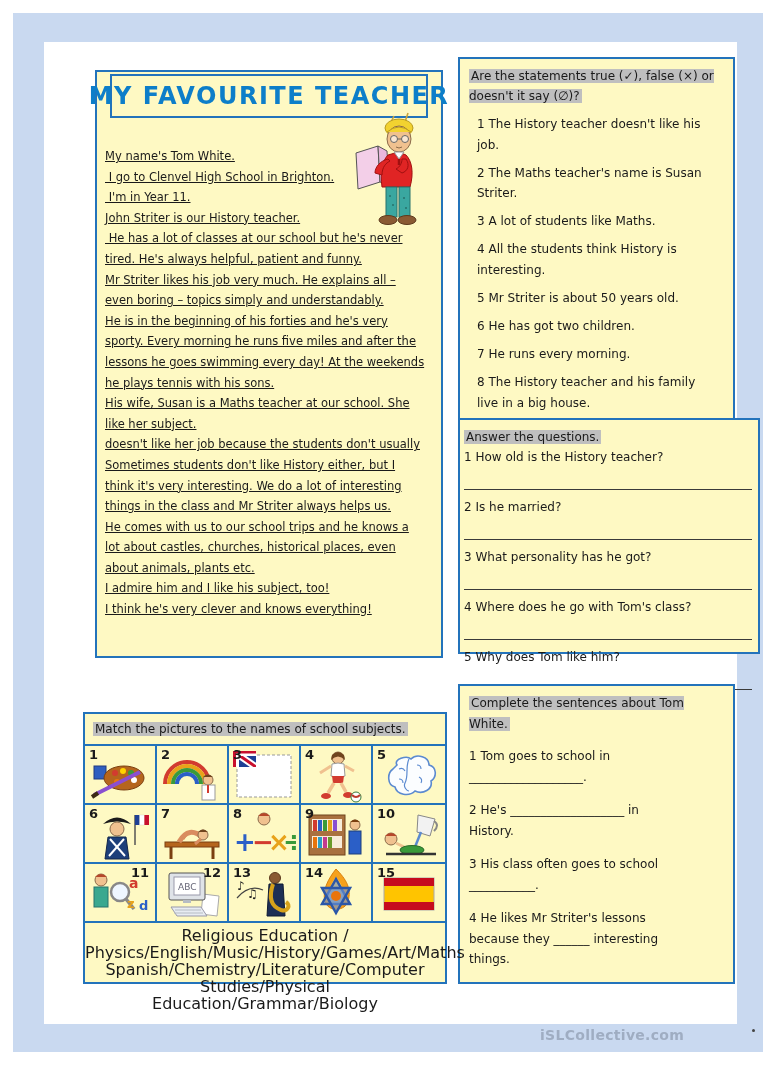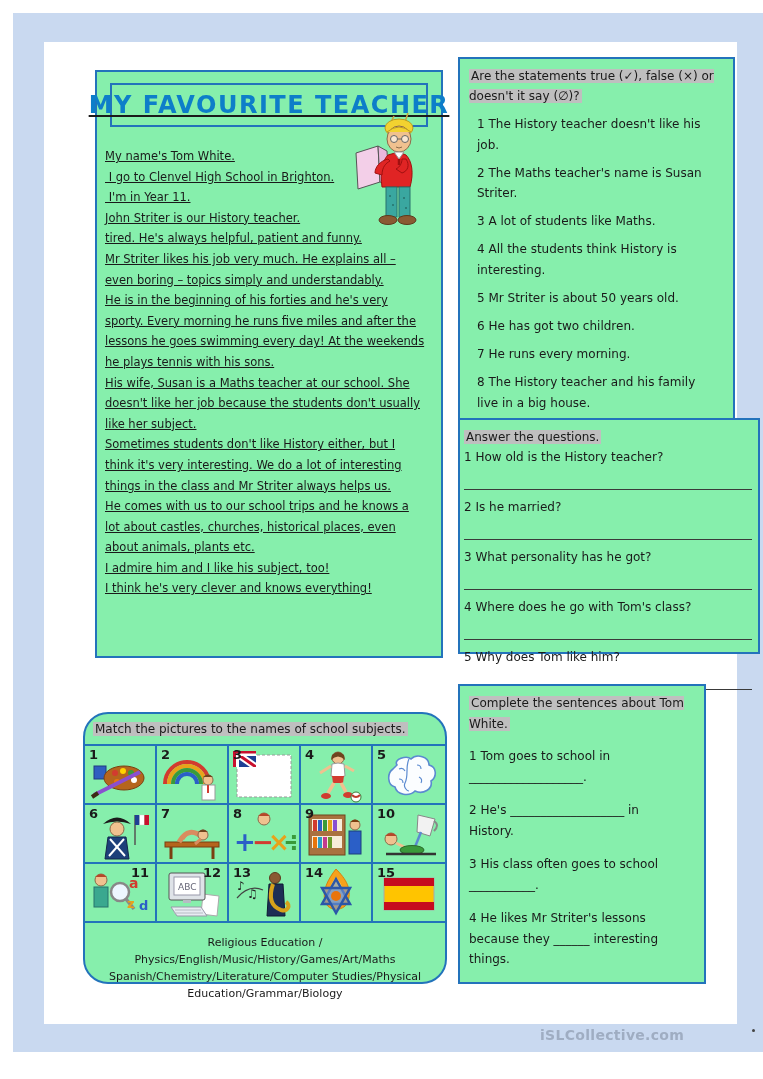--- a/index.html
+++ b/index.html
@@ -1,50 +1,50 @@
 <!DOCTYPE html>
 <html><head>
 <meta charset="utf-8">
 <style>
   html,body{margin:0;padding:0;background:#fff;}
   .canvas{position:relative;width:763px;height:1079px;background:#fff;overflow:hidden;
           font-family:"DejaVu Sans","Liberation Sans",sans-serif;color:#1a1a1a;}
   .frame{position:absolute;left:13px;top:13px;width:750px;height:1039px;background:#c9d9f0;}
   .page{position:absolute;left:31px;top:29px;width:693px;height:982px;background:#fff;}
 
-  .box{position:absolute;border:2px solid #2373bb;background:#86efac;box-sizing:border-box;}
+  .box{position:absolute;border:2px solid #2373bb;background:#fef9c3;box-sizing:border-box;}
 
   
   .passage-box{left:51px;top:28px;width:348px;height:588px;}
-  .title-box{margin:11px 13px 0;border:2px solid #2373bb;height:40px;display:flex;align-items:center;justify-content:center;text-decoration:underline;}
+  .title-box{margin:2px 13px 0;border:2px solid #2373bb;height:40px;display:flex;align-items:center;justify-content:center;}
   .title-box h1{margin:0;font-size:24px;font-weight:bold;letter-spacing:1.5px;color:#0d7ec9;white-space:nowrap;}
   .boy{position:absolute;right:5px;top:36px;}
   .passage{position:absolute;left:8px;top:74px;right:2px;font-size:11.5px;line-height:20.6px;}
   .pline{white-space:pre;text-decoration:underline;}
 
   
   .tf-box{left:414px;top:15px;width:277px;height:370px;padding:7px 9px;font-size:12px;line-height:20.2px;}
   .q-box{left:414px;top:376px;width:302px;height:236px;padding:7px 4px;font-size:12px;line-height:20px;}
-  .c-box{left:414px;top:642px;width:248px;height:300px;padding:7px 9px;font-size:12px;line-height:20.5px;}
+  .c-box{left:414px;top:642px;width:277px;height:300px;padding:7px 9px;font-size:12px;line-height:20.5px;}
   .hl{background:#bfbfbf;padding:0 2px;}
   .stmt{margin:8px;}
   .ansline{border-bottom:1.5px solid #3a3a3a;height:13px;margin:9px 2px 7px 0;}
   .citem{white-space:pre-line;margin:12px 0 13px;}
   .c-head{margin-bottom:2px;}
 
   
-  .match-box{left:39px;top:670px;width:364px;height:272px;border-radius:25px;}
+  .match-box{left:39px;top:670px;width:364px;height:272px;}
   .match-head{height:30px;display:flex;align-items:center;padding:0 8px;font-size:12px;border-bottom:2px solid #2373bb;}
   .grid{display:grid;grid-template-columns:repeat(5,1fr);grid-auto-rows:59px;}
   .cell{position:relative;border-right:2px solid #2373bb;border-bottom:2px solid #2373bb;overflow:hidden;}
   .cell:nth-child(5n){border-right:none;}
   .cnum{position:absolute;top:1px;left:4px;font-weight:bold;font-size:13px;z-index:2;}
   .cell.nr .cnum{left:auto;right:6px;}
   .cell svg{position:absolute;left:50%;top:52%;transform:translate(-50%,-50%);}
-  .subjects{font-size:11px;line-height:17px;text-align:center;white-space:pre-line;padding-top:11px;}
+  .subjects{font-size:16px;line-height:17px;text-align:center;white-space:pre-line;padding-top:4px;}
 
   .watermark{position:absolute;left:540px;top:1027px;width:215px;
              font-size:14px;font-weight:bold;color:#9fadc2;letter-spacing:.3px;}
   .stray-dot{position:absolute;left:752px;top:1029px;width:3px;height:3px;background:#444;border-radius:50%;}
 </style>
 </head>
 <body>
 
 <div class="canvas">
   <div class="frame">
@@ -80,30 +80,31 @@
           <ellipse cx="42" cy="112" rx="9" ry="4.5" fill="#8a5a33" stroke="#5d3a1d"></ellipse>
           <ellipse cx="61" cy="112" rx="9" ry="4.5" fill="#8a5a33" stroke="#5d3a1d"></ellipse>
         </svg>
 
         <div class="passage">
 
         <div class="pline">My name's Tom White.</div>
             <div class="pline"> I go to Clenvel High School in Brighton.</div>
             <div class="pline"> I'm in Year 11.</div>
             <div class="pline">John Striter is our History teacher.</div>
+            <div class="pline"> He has a lot of classes at our school but he's never</div>
             <div class="pline">tired. He's always helpful, patient and funny.</div>
             <div class="pline">Mr Striter likes his job very much. He explains all –</div>
             <div class="pline">even boring – topics simply and understandably.</div>
             <div class="pline">He is in the beginning of his forties and he's very</div>
             <div class="pline">sporty. Every morning he runs five miles and after the</div>
             <div class="pline">lessons he goes swimming every day! At the weekends</div>
             <div class="pline">he plays tennis with his sons.</div>
             <div class="pline">His wife, Susan is a Maths teacher at our school. She</div>
+            <div class="pline">like her subject.</div>
             <div class="pline">doesn't like her job because the students don't usually</div>
-            <div class="pline">like her subject.</div>
             <div class="pline">Sometimes students don't like History either, but I</div>
             <div class="pline">think it's very interesting. We do a lot of interesting</div>
             <div class="pline">things in the class and Mr Striter always helps us.</div>
             <div class="pline">He comes with us to our school trips and he knows a</div>
             <div class="pline">lot about castles, churches, historical places, even</div>
             <div class="pline">about animals, plants etc.</div>
             <div class="pline">I admire him and I like his subject, too!</div>
             <div class="pline">I think he's very clever and knows everything!</div>
           </div>
       </div>

